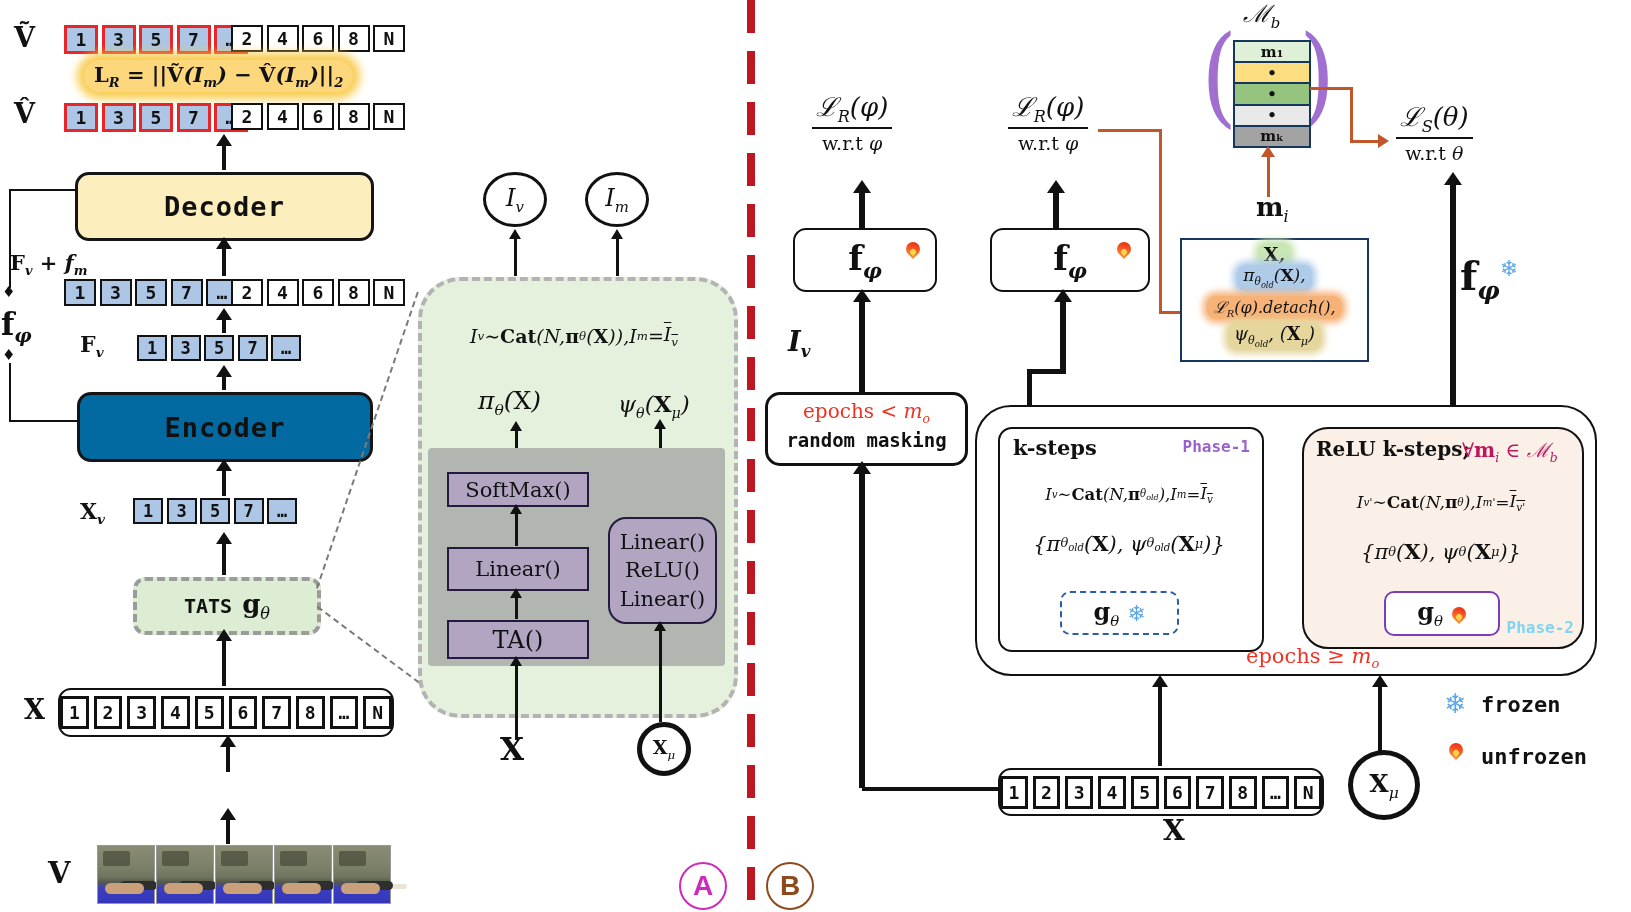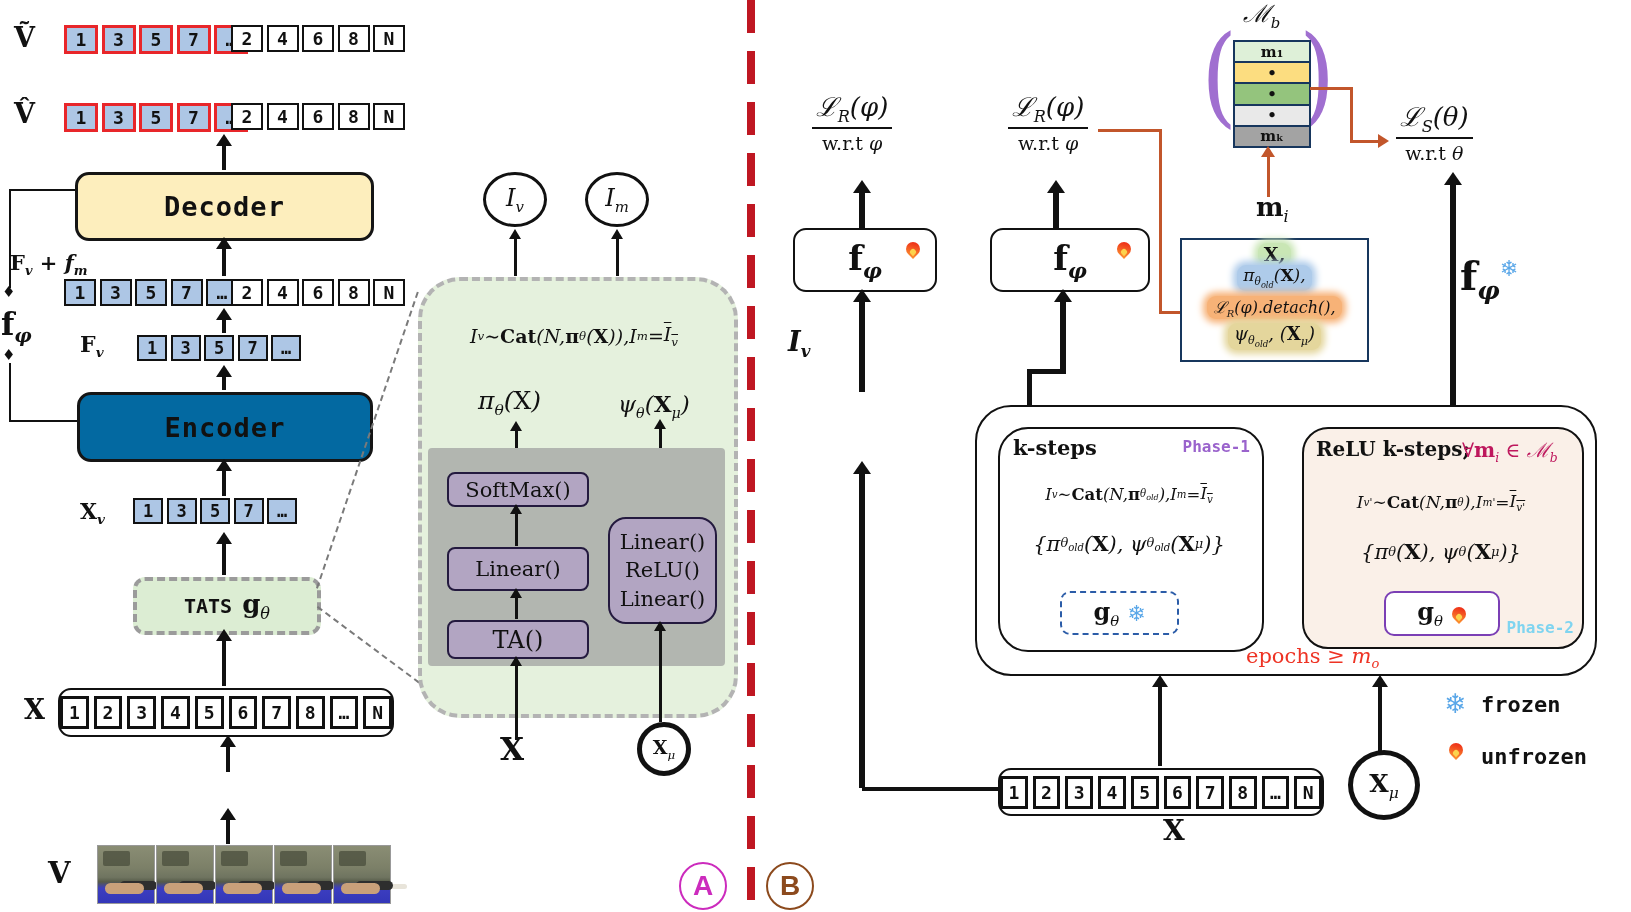--- a/index.html
+++ b/index.html
@@ -32,21 +32,21 @@
          font:bold 18px "DejaVu Sans Mono",monospace}
   
   .box{position:absolute;border:3.5px solid #151515;border-radius:14px;display:flex;
        align-items:center;justify-content:center}
   .decoder{background:#fdeebd}
   .encoder{background:#0369a1}
   .tats{background:#dcedd3;border:4px dashed #9b9b9b;border-radius:12px}
   .tokenizer{background:#d5d5d5;border:2.2px dashed #222;border-radius:8px}
   .gpanel{position:absolute;background:#e5f1dd;border:4px dashed #b3b3b3;border-radius:42px}
   .graybox{position:absolute;background:#b2b6b0;border-radius:4px}
-  .module{position:absolute;background:#b2a5c2;border:2.5px solid #241a3f;border-radius:8px;
+  .module{position:absolute;background:#b2a5c2;border:2.5px solid #241a3f;border-radius:0;
           display:flex;align-items:center;justify-content:center;
           font-family:"DejaVu Serif",serif;font-size:21px}
   .circle{position:absolute;border:3.5px solid #111;border-radius:50%;background:#fff;
           display:flex;align-items:center;justify-content:center}
   .whitebox{position:absolute;background:#fff;border:2.6px solid #111;border-radius:13px}
   
   .vl,.hl{position:absolute;background:#111}
   .ar{position:absolute;width:0}
   .ar::before{content:"";position:absolute;top:9px;bottom:0;left:-2px;width:4px;background:#111}
   .ar::after{content:"";position:absolute;top:-1px;left:-8px;width:0;height:0;
@@ -112,20 +112,21 @@
       <span class="tcell">…</span>
     </div>
   <div class="trow big" style="left:231px;top:25px">
       <span class="tcell">2</span>
       <span class="tcell">4</span>
       <span class="tcell">6</span>
       <span class="tcell">8</span>
       <span class="tcell">N</span>
     </div>
 
+  <div class="abs math loss" style="left:84px;top:60px;font-size:21px"><b>L</b><sub>R</sub><span> = ||</span><b>Ṽ</b><span>(</span><span>I</span><sub>m</sub><span>) − </span><b>V̂</b><span>(</span><span>I</span><sub>m</sub><span>)||</span><sub>2</sub></div>
 
   <div class="abs math bold" style="left:14px;top:98px;font-size:27px"><b>V̂</b></div>
   <div class="trow big redb" style="left:64px;top:103px">
       <span class="tcell">1</span>
       <span class="tcell">3</span>
       <span class="tcell">5</span>
       <span class="tcell">7</span>
       <span class="tcell">…</span>
     </div>
   <div class="trow big" style="left:231px;top:103px">
@@ -290,20 +291,24 @@
     <span class="den"><span class="up">w.r.t </span><span>φ</span></span>
   </div>
   <div class="ar thick" style="left:862px;top:181px;height:47px"></div>
   <div class="whitebox ctr" style="left:793px;top:228px;width:140px;height:60px">
     <span class="math" style="font-size:34px;font-weight:bold"><b>f</b><sub>φ</sub></span>
     <span class="flame" style="right:14px;top:9px;position:absolute"></span>
   </div>
   <div class="ar thick" style="left:862px;top:290px;height:102px"></div>
   <div class="abs math bold" style="left:788px;top:326px;font-size:27px"><span>I</span><sub>v</sub></div>
 
+  <div class="whitebox" style="left:765px;top:392px;width:197px;height:68px;border-width:3px;border-radius:15px;text-align:center">
+    <div class="math redtxt" style="font-size:20px;margin-top:4px"><span class="up">epochs </span><span>&lt; m</span><sub>o</sub></div>
+    <div class="mono" style="font-size:19px;margin-top:3px">random masking</div>
+  </div>
   <div class="ar thick" style="left:862px;top:462px;height:326px"></div>
   <div class="hl" style="left:862px;top:787px;width:138px;height:3.5px"></div>
 
   <div class="frac math" style="left:1008px;top:88px">
     <span class="num"><span>ℒ</span><sub>R</sub><span>(φ)</span></span>
     <span class="den"><span class="up">w.r.t </span><span>φ</span></span>
   </div>
   <div class="ar thick" style="left:1056px;top:181px;height:47px"></div>
   <div class="whitebox ctr" style="left:990px;top:228px;width:156px;height:60px">
     <span class="math" style="font-size:34px;font-weight:bold"><b>f</b><sub>φ</sub></span>
@@ -348,21 +353,21 @@
 
   <div class="abs" style="left:1180px;top:238px;width:185px;height:120px;border:2.6px solid #17365d;background:#fff;text-align:center">
     <div style="margin-top:3px"><span class="math hlc hl-green" style="font-size:19px;font-weight:bold"><b>X</b><span>,</span></span></div>
     <div><span class="math hlc hl-blue" style="font-size:17px"><span>π</span><sub>θ<sub>old</sub></sub><span>(</span><b>X</b><span>),</span></span></div>
     <div style="margin-top:5px"><span class="math hlc hl-orange" style="font-size:16px"><span>ℒ</span><sub>R</sub><span>(φ).detach(),</span></span></div>
     <div style="margin-top:4px"><span class="math hlc hl-yellow" style="font-size:18px"><span>ψ</span><sub>θ<sub>old</sub></sub><span>, (</span><b>X</b><sub>μ</sub><span>)</span></span></div>
   </div>
 
   <div class="abs" style="left:975px;top:405px;width:618px;height:267px;border:2.6px solid #111;border-radius:36px;background:#fff"></div>
 
-  <div class="abs" style="left:998px;top:427px;width:262px;height:221px;border:2.6px solid #111;border-radius:30px;background:#fff">
+  <div class="abs" style="left:998px;top:427px;width:262px;height:221px;border:2.6px solid #111;border-radius:14px;background:#fff">
     <span class="abs bold" style="left:13px;top:6px;font-size:21px;font-family:'DejaVu Serif',serif">k-steps</span>
     <span class="abs mono" style="right:12px;top:8px;font-size:16px;color:#9a63cc">Phase-1</span>
     <div class="abs math ctr" style="left:4px;top:55px;width:250px;font-size:16.5px">
         <span>I</span>
         <sub>v</sub>
         <span> ∼ </span>
         <b>Cat</b>
         <span>(N, </span>
         <b>π</b>
         <sub>θ<sub>old</sub></sub>

